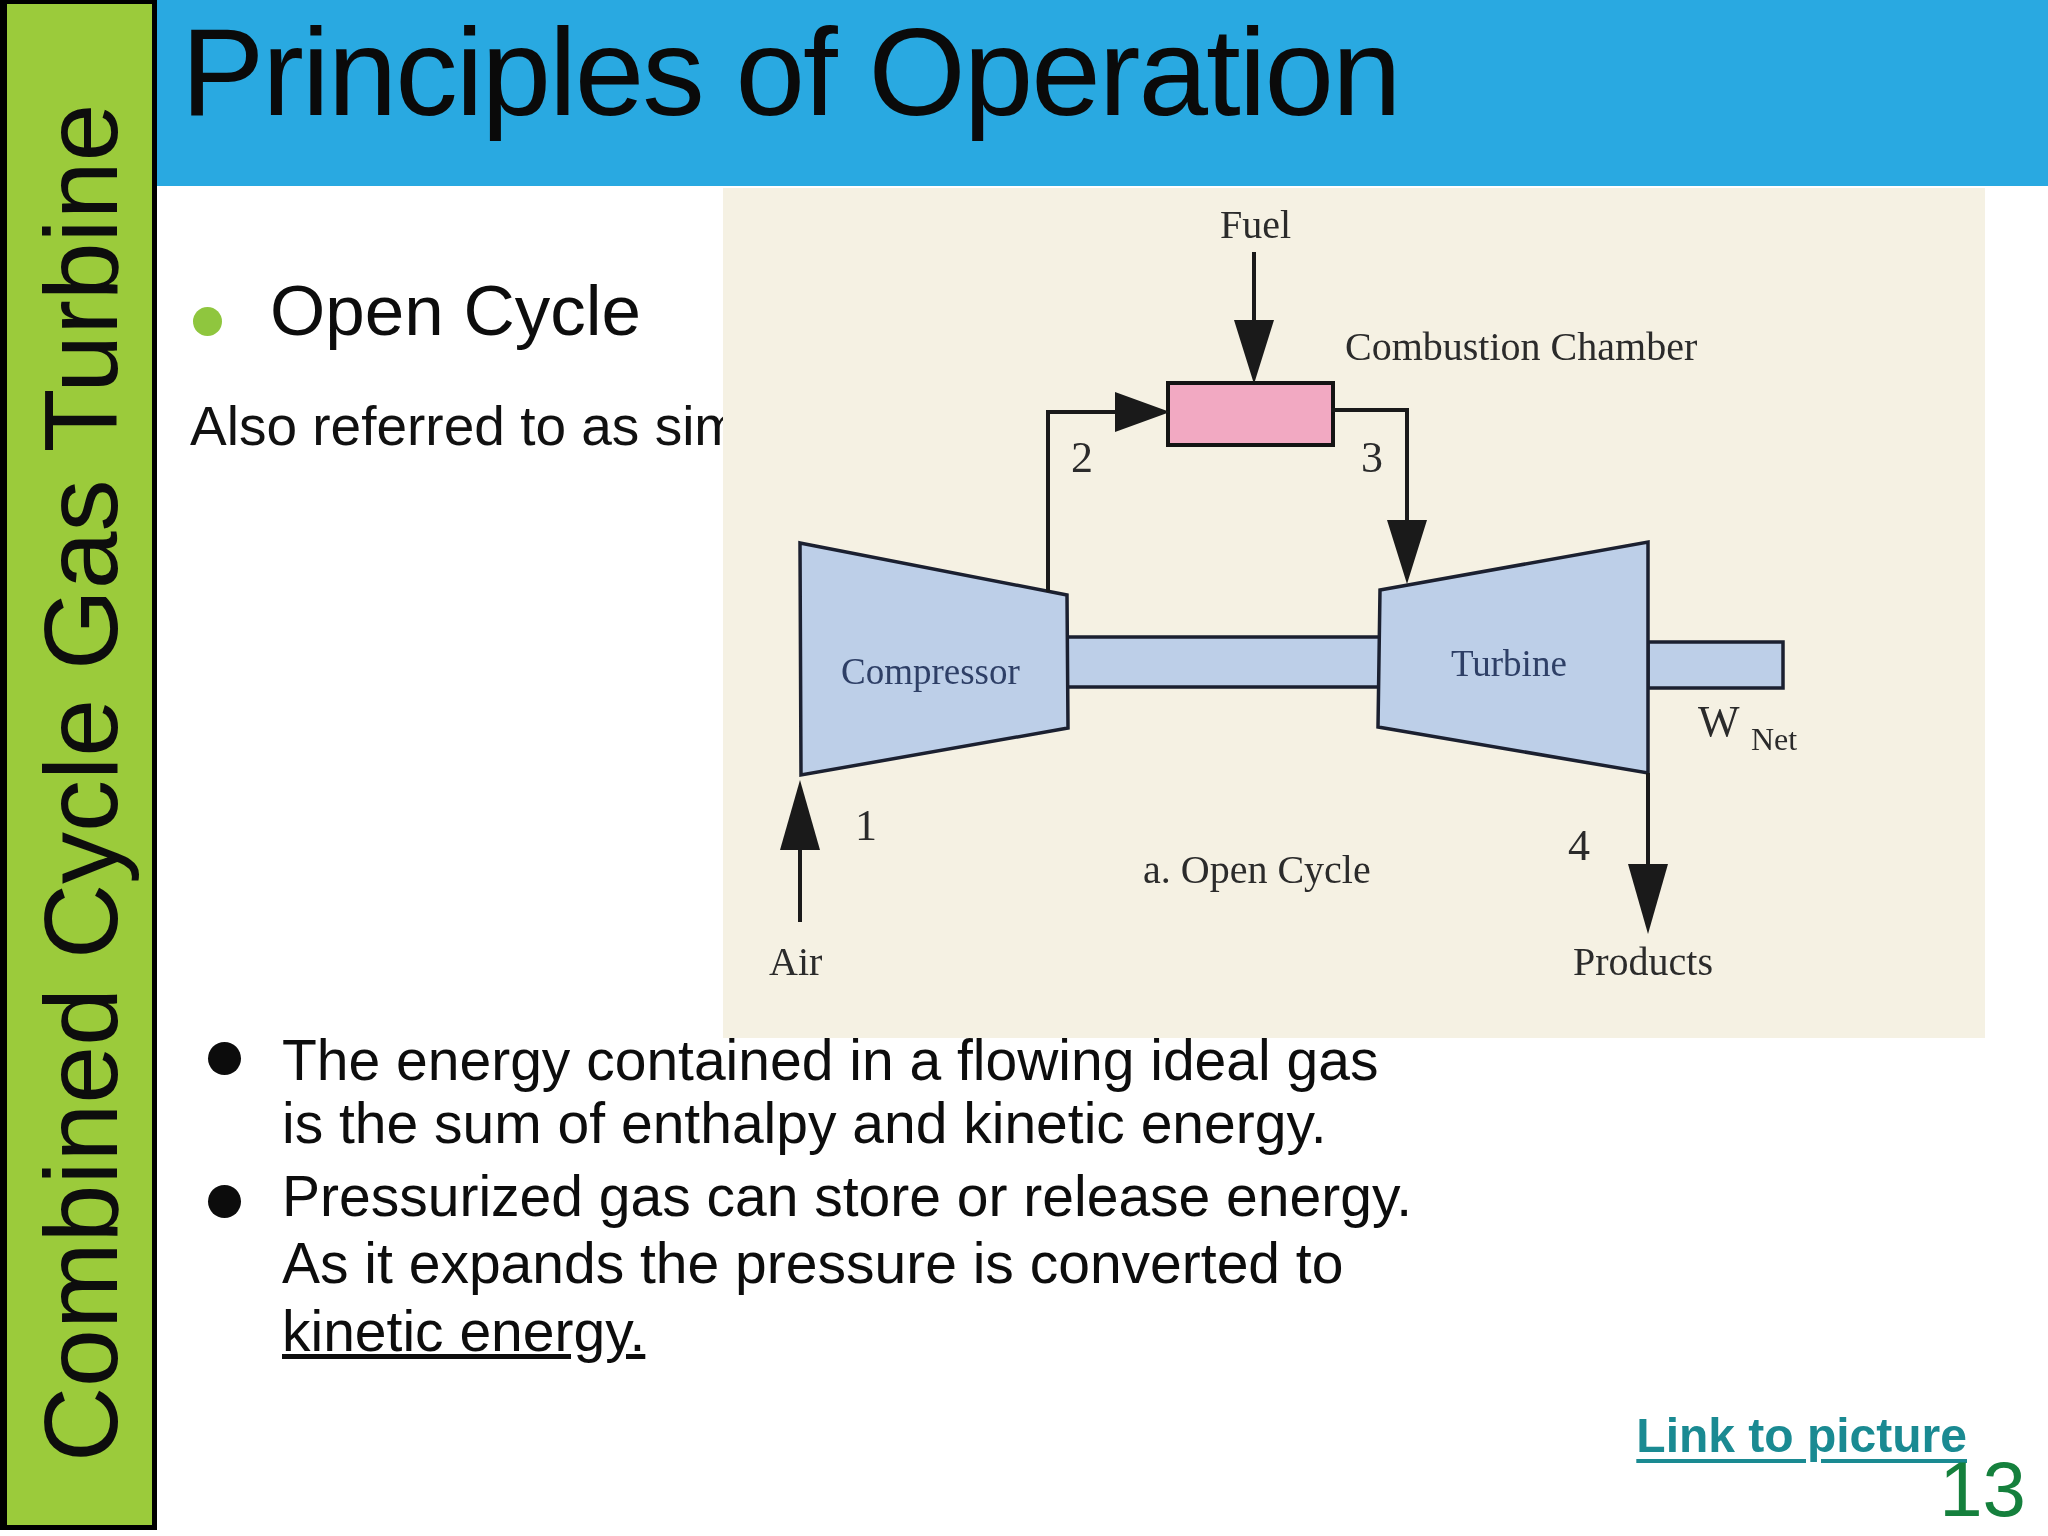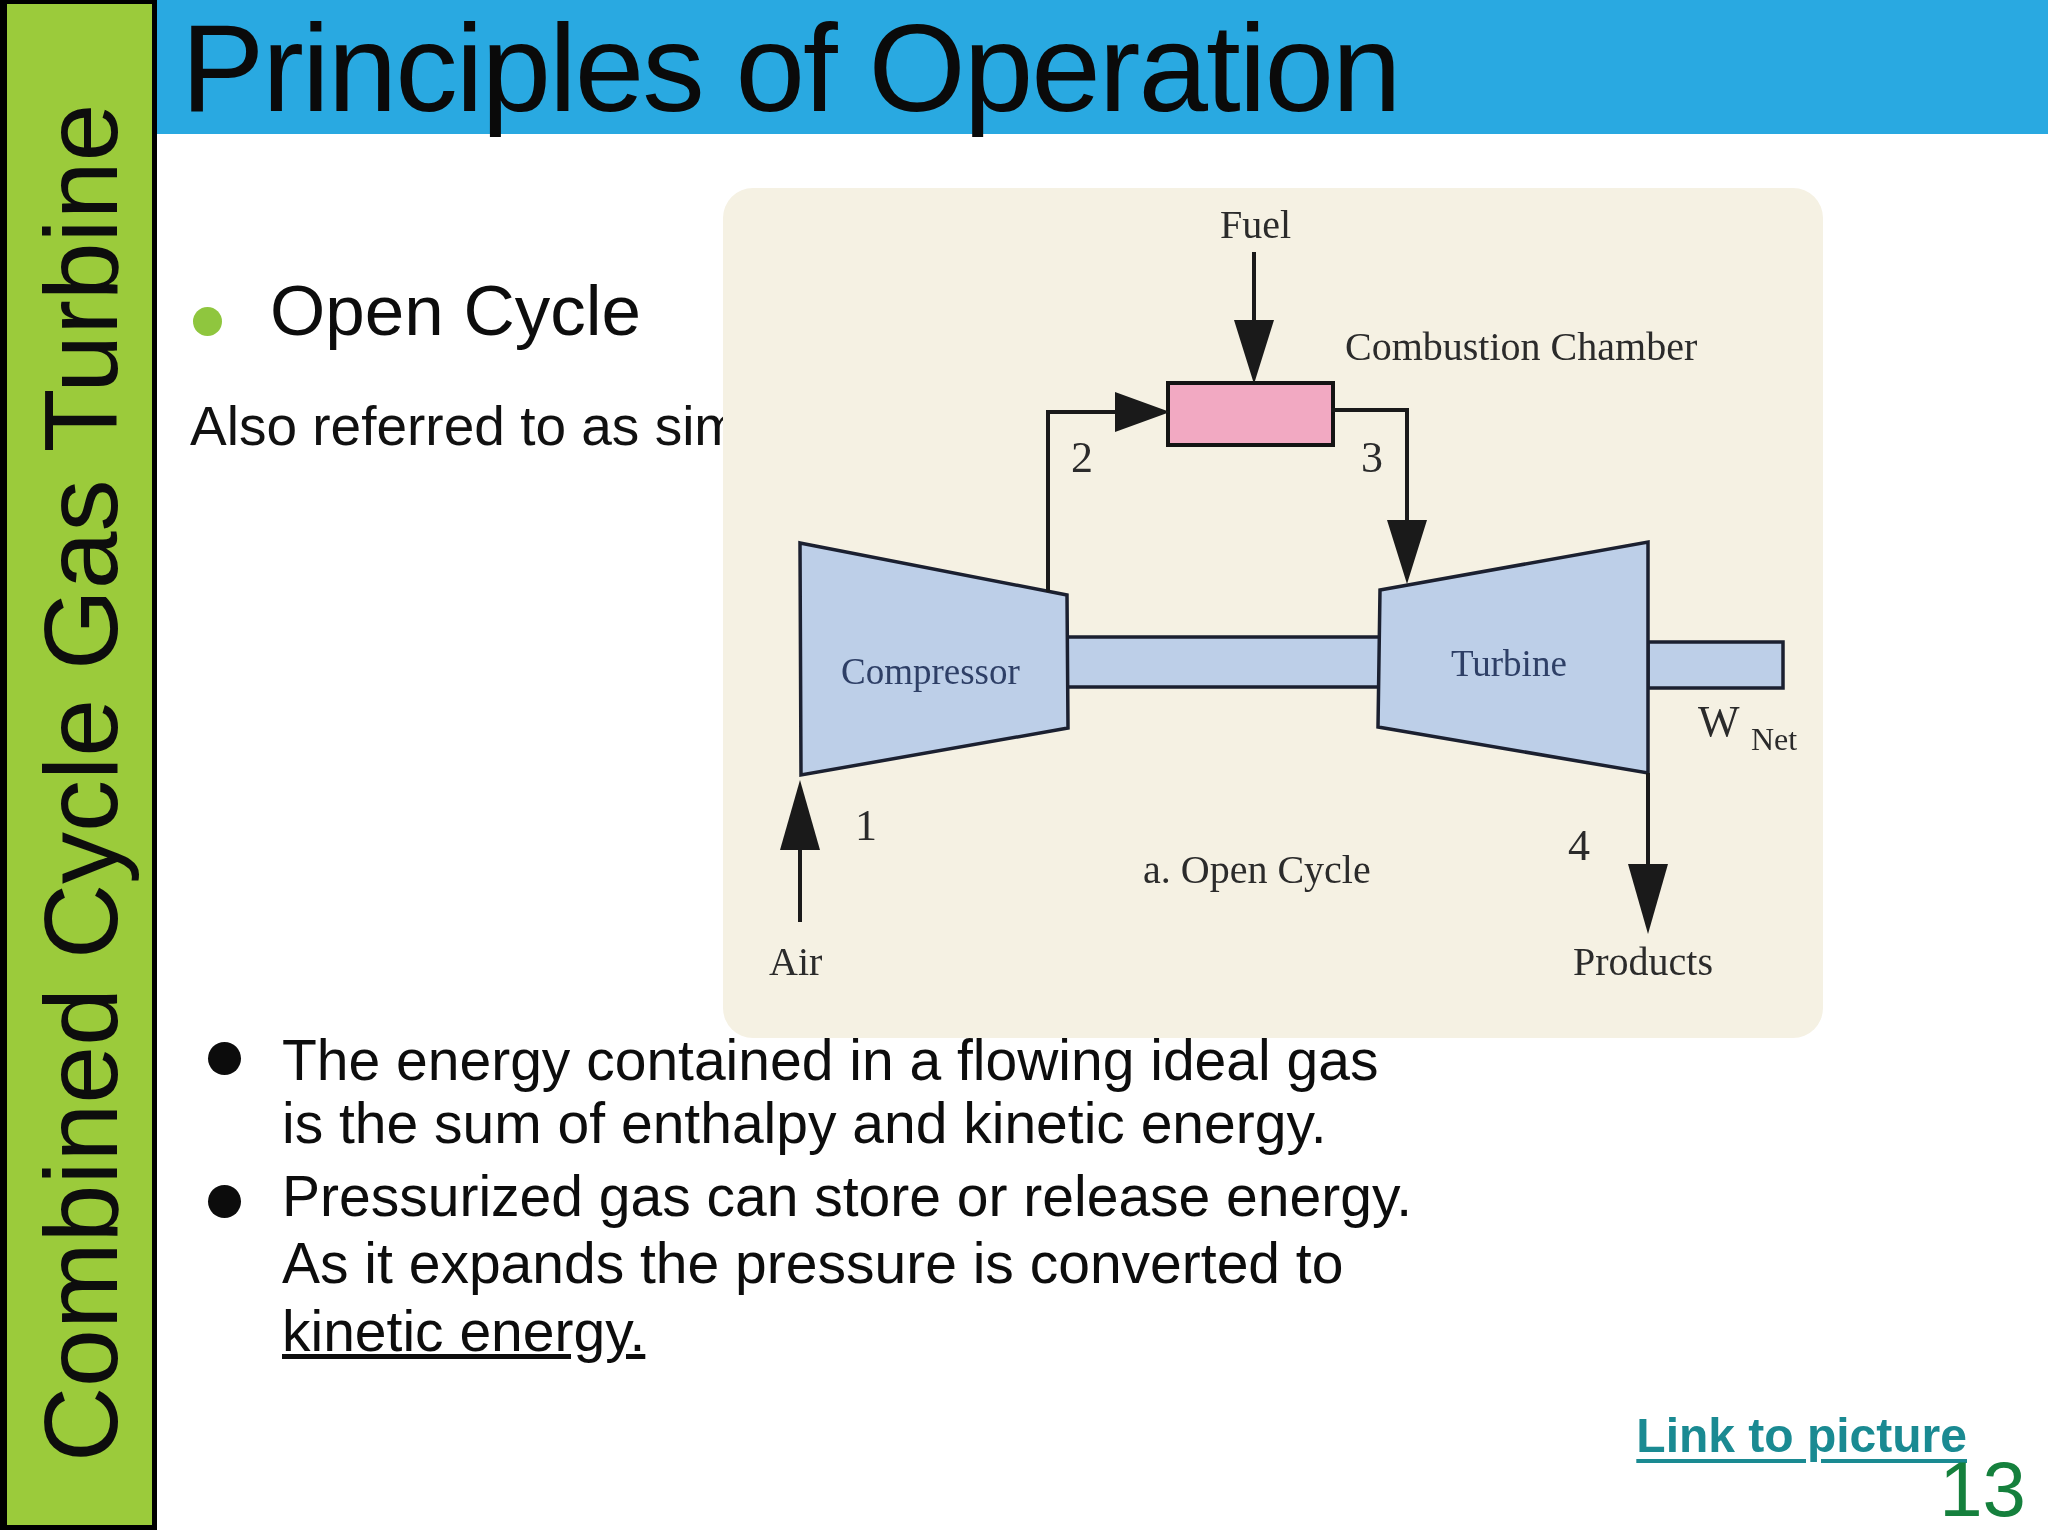--- a/index.html
+++ b/index.html
@@ -15,42 +15,41 @@
     border-top:4px solid #000;border-bottom:5px solid #000;
   }
   .sidebar-text{
     position:absolute;left:8px;top:1524px;width:1518px;height:146px;
     transform:rotate(-90deg);transform-origin:0 0;
     display:flex;align-items:center;padding-left:62px;box-sizing:border-box;
     font-size:104px;color:#0d0d0d;white-space:nowrap;letter-spacing:0px;
   }
   
   .header{
-    position:absolute;left:157px;top:0;width:1891px;height:134px;
-    background:#29A9E1;display:flex;align-items:center;
+    position:absolute;left:157px;top:0;width:1891px;height:186px;
+    background:#29A9E1;display:flex;
   }
   .header-title{
     font-size:125px;color:#0a0a0a;padding-left:24px;letter-spacing:-2px;white-space:nowrap;
   }
   
   .heading-dot{
     position:absolute;left:193px;top:307px;width:29px;height:29px;border-radius:50%;
     background:#8FC63E;
   }
   .heading-text{
     position:absolute;left:270px;top:270px;font-size:71px;color:#0d0d0d;white-space:nowrap;
   }
   .subheading-text{
     position:absolute;left:190px;top:394px;font-size:55px;color:#111;white-space:nowrap;
   }
   
   .diagram{
-    position:absolute;left:723px;top:188px;width:1100px;height:850px;
+    position:absolute;left:723px;top:188px;width:1262px;height:850px;
     background:#F5F1E3;
-    border-radius:30px;
   }
   .diagram svg{display:block;width:1100px;height:850px;}
   .dg-line{stroke:#1a1a1a;stroke-width:4;fill:none;}
   .dg-arrow{fill:#1a1a1a;stroke:none;}
   .dg-comp{fill:#BDCFE8;stroke:#1b2030;stroke-width:3.5;}
   .dg-chamber{fill:#F2A9C2;stroke:#141414;stroke-width:4;}
   .dg-text{font-family:"Liberation Serif",serif;fill:#2b2b2b;}
   .dg-text-blue{font-family:"Liberation Serif",serif;fill:#2E3F66;}
   
   .body-dot{position:absolute;width:33px;height:33px;border-radius:50%;background:#0c0c0c;}

